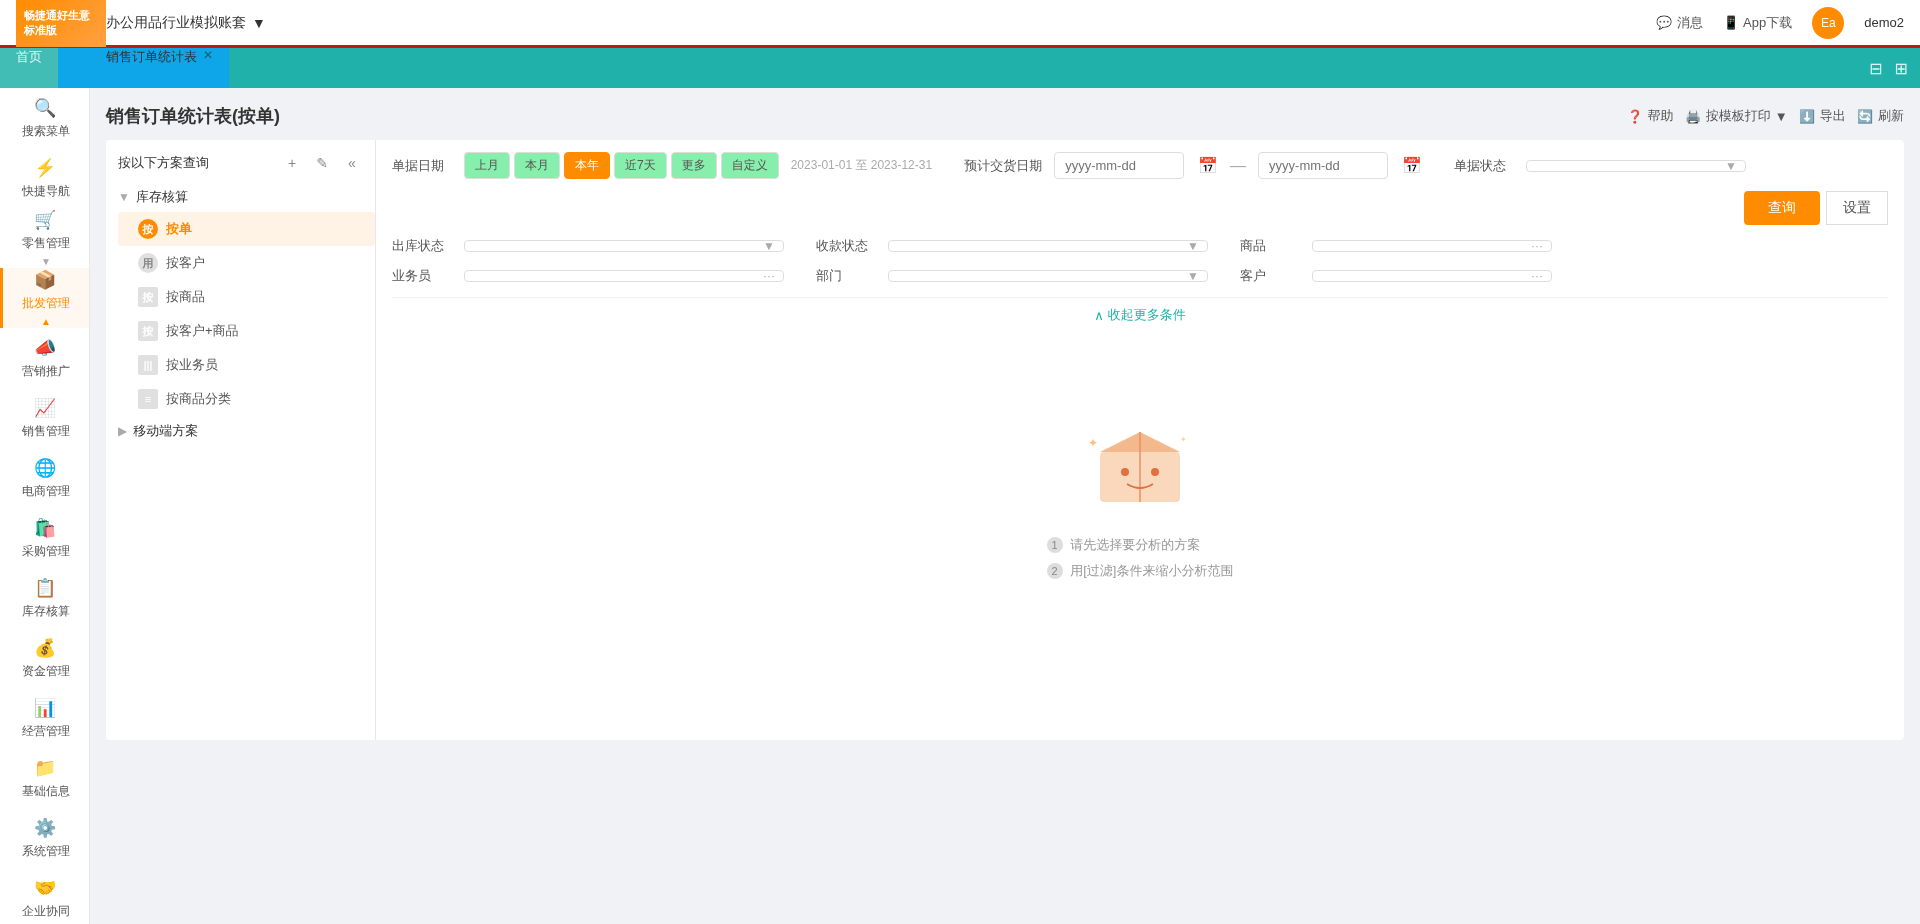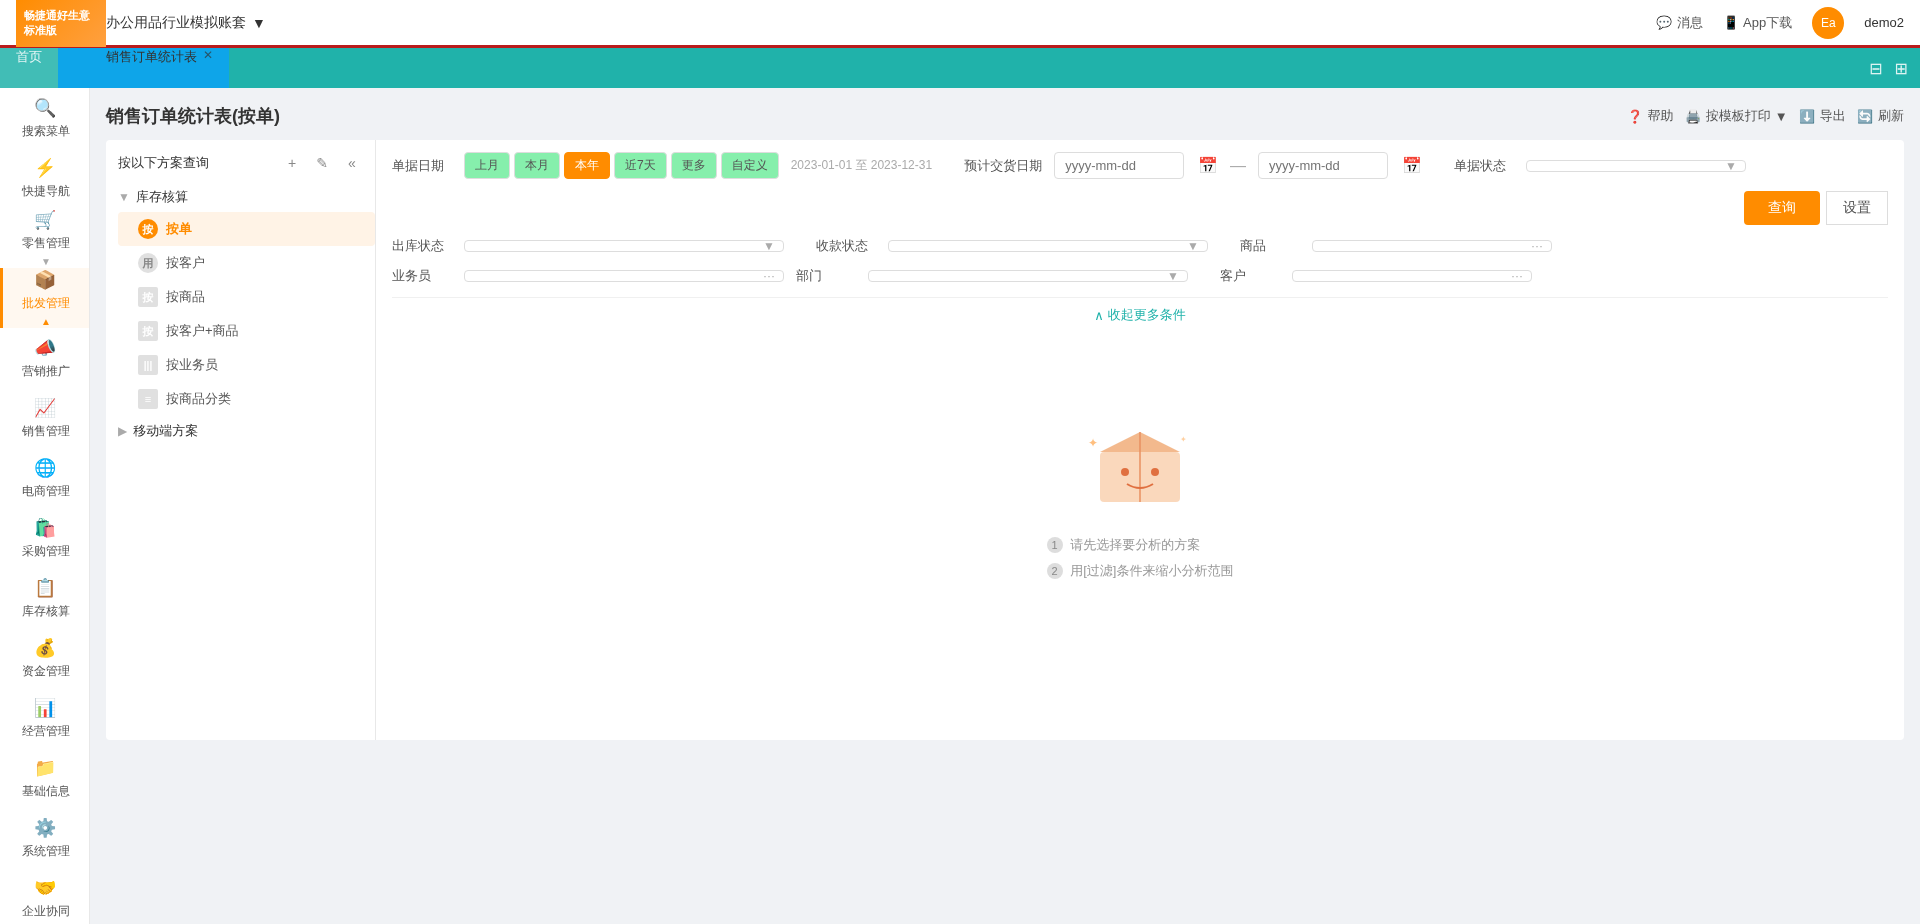--- a/index.html
+++ b/index.html
@@ -412,21 +412,21 @@
           </div>
         </div>
 
         <div class="filter-row">
           <span class="filter-label">业务员</span>
           <div class="filter-select-wrap" style="width:320px;">
             <span></span>
             <span class="chevron" style="right:8px;position:absolute;">···</span>
           </div>
 
-          <span class="filter-label" style="">部门</span>
+          <span class="filter-label" style="margin-left:20px;">部门</span>
           <div class="filter-select-wrap" style="width:320px;">
             <span></span>
             <span class="chevron">▼</span>
           </div>
 
           <span class="filter-label" style="margin-left:20px;">客户</span>
           <div class="filter-select-wrap" style="width:240px;">
             <span></span>
             <span class="chevron" style="right:8px;position:absolute;">···</span>
           </div>

